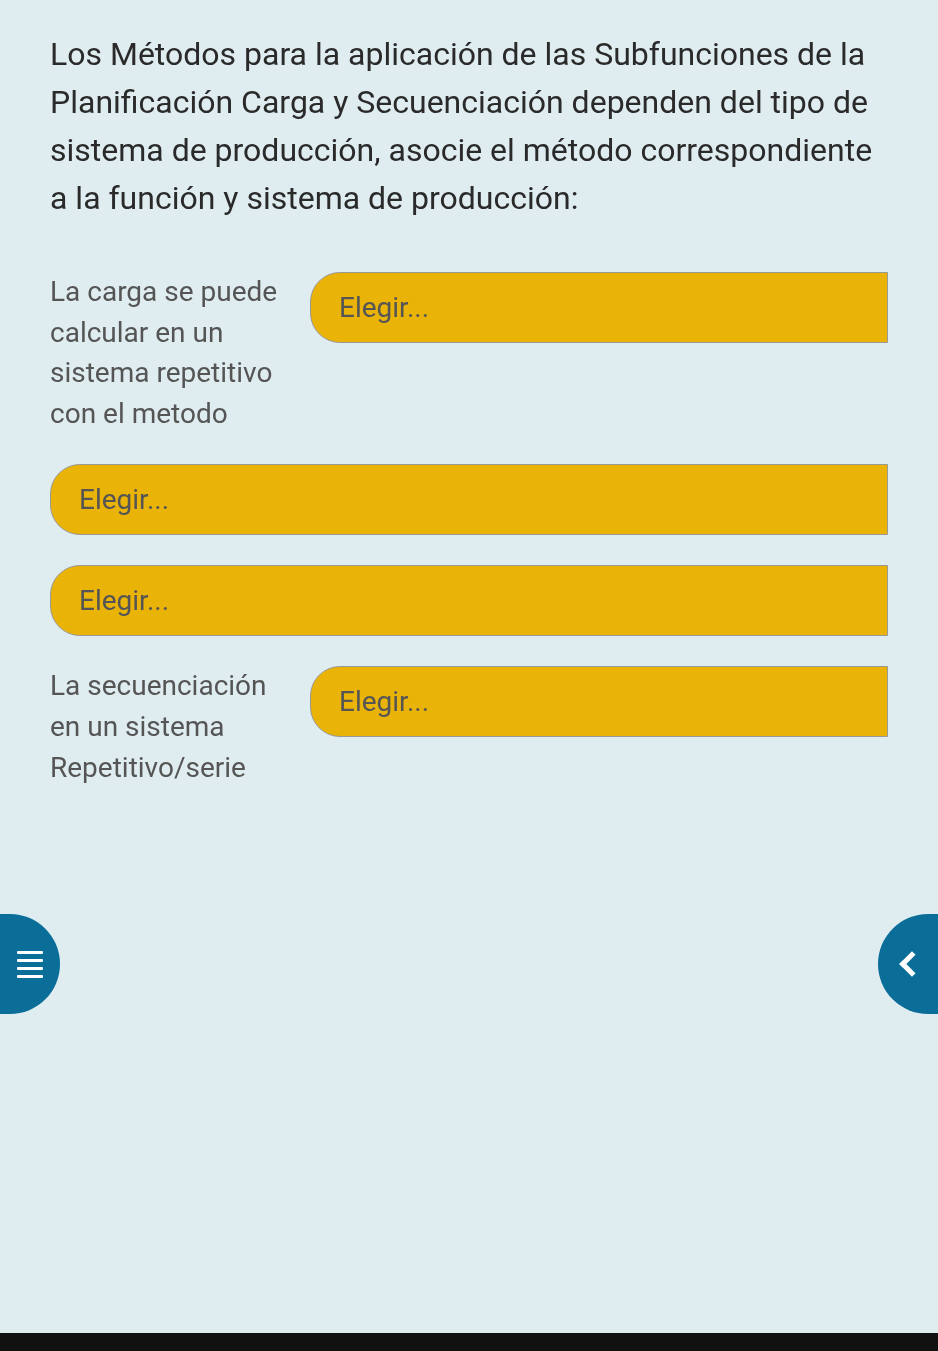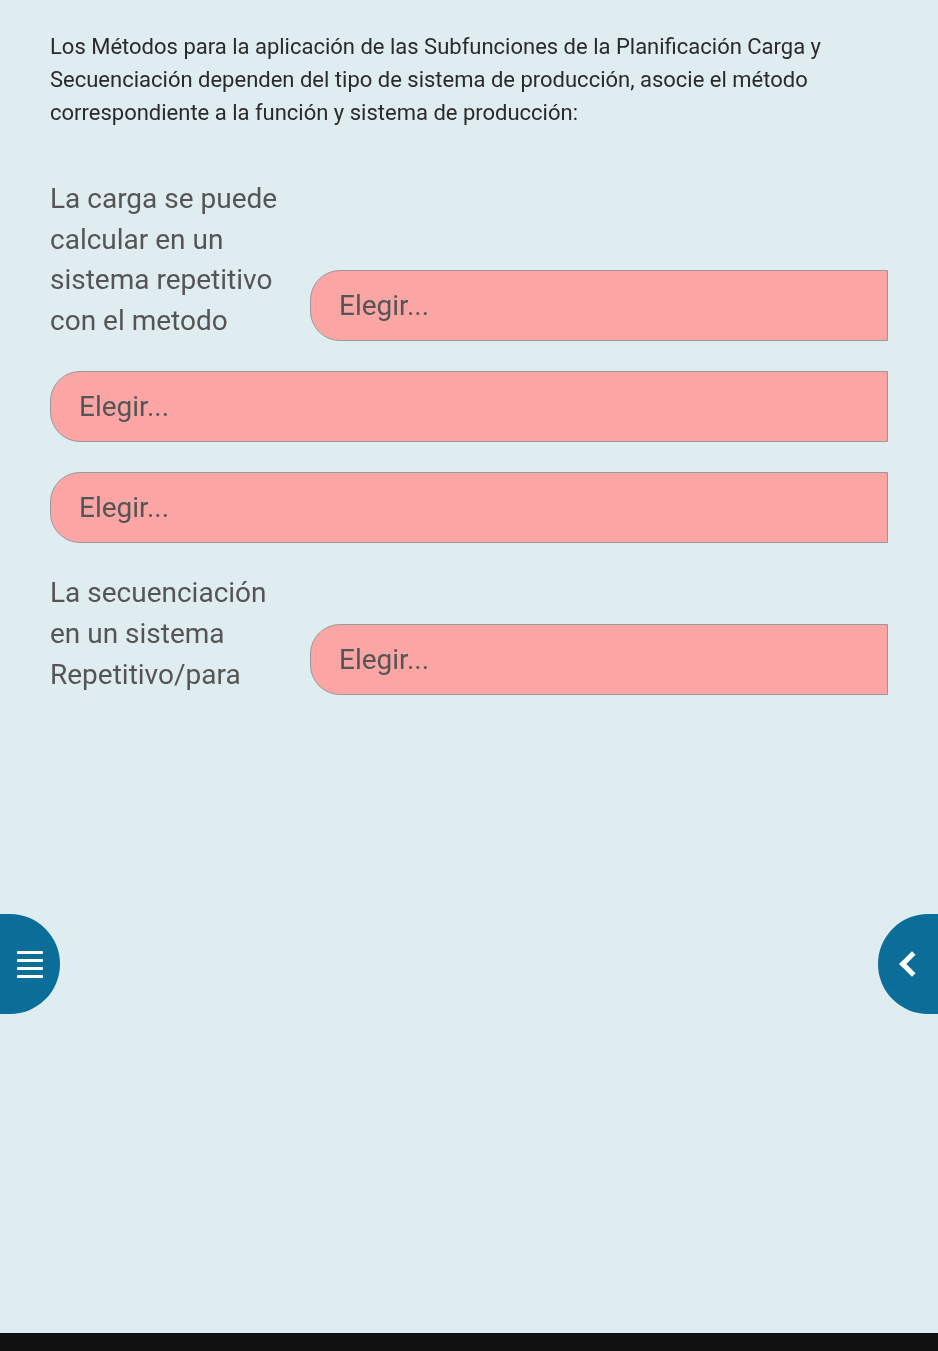--- a/index.html
+++ b/index.html
@@ -12,44 +12,44 @@
       background: #e0edf0;
       width: 938px;
       height: 1351px;
       position: relative;
       overflow: hidden;
     }
     .content {
       padding: 30px 50px 0 50px;
     }
     .question-text {
-      font-size: 22px;
+      font-size: 32px;
       color: #2a2a2a;
       line-height: 1.5;
       margin-bottom: 50px;
     }
     .match-row {
       display: flex;
-      align-items: flex-end;
+      align-items: flex-start;
       margin-bottom: 30px;
     }
     .match-label {
       width: 260px;
       flex-shrink: 0;
       font-size: 28px;
       color: #555;
       line-height: 1.45;
       padding-right: 15px;
     }
     .select-container {
       flex: 1;
     }
     .select-box {
       width: 100%;
-      background: #fca5a5;
+      background: #eab308;
       border: 1px solid #999;
       border-top-left-radius: 30px;
       border-bottom-left-radius: 30px;
       padding: 18px 28px;
       font-size: 28px;
       color: #555;
       cursor: pointer;
       outline: none;
     }
     .side-button {
@@ -121,21 +121,21 @@
     </div>
   </div>
 
   <div class="match-row">
     <div class="select-container">
       <div class="select-box">Elegir...</div>
     </div>
   </div>
 
   <div class="match-row">
-    <div class="match-label">La secuenciación en un sistema Repetitivo/para</div>
+    <div class="match-label">La secuenciación en un sistema Repetitivo/serie</div>
     <div class="select-container">
       <div class="select-box">Elegir...</div>
     </div>
   </div>
 </div>
 
 <div class="side-button side-button-left">
   <div class="hamburger-icon">
     <span></span>
     <span></span>

